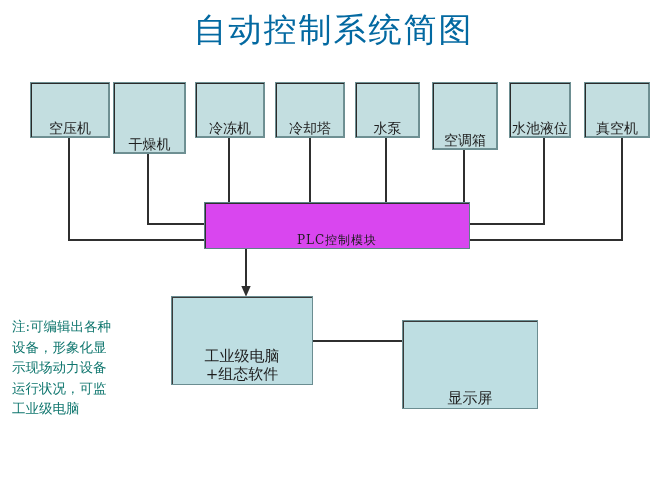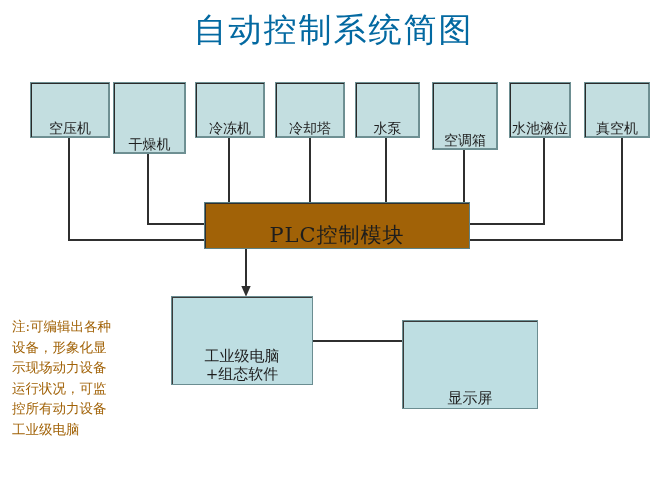--- a/index.html
+++ b/index.html
@@ -57,43 +57,43 @@
     border: 1px solid #6d8f92;
     box-shadow: 1px 0 0 #2a2a2a inset, 0 1px 0 #2a2a2a inset,
                 -1px 0 0 #6f9093 inset, 0 -1px 0 #6f9093 inset;
     font-size: 14px;
   }
   .node.device .node-label {
     white-space: nowrap;
     overflow: visible;
   }
   .node.plc {
-    background: #a16207;
+    background: #d946ef;
     border: 1px solid #5d8287;
     box-shadow: 1px 1px 0 #2f2f2f inset;
-    font-size: 21px;
+    font-size: 12px;
     letter-spacing: 1px;
   }
   .node.terminal {
     background: #bedee2;
     border: 1px solid #6b8d91;
     box-shadow: 1px 1px 0 #3a3a3a inset;
     font-size: 15px;
   }
   .node-label {
     display: block;
   }
   .note-block {
     position: absolute;
     left: 12px;
     top: 316px;
     width: 140px;
     font-size: 13.5px;
     line-height: 1.52;
-    color: #a16207;
+    color: #0f766e;
     font-family: "DejaVu Serif", "Liberation Serif", serif;
     letter-spacing: 0px;
   }
   .note-line {
     display: block;
     white-space: nowrap;
   }
 </style>
 </head>
 <body>
@@ -171,17 +171,16 @@
 
   <div class="node terminal" style="left:402px; top:296px; width:136px; height:89px;margin-top:24px;">
     <span class="node-label">显示屏</span>
   </div>
 
   <div class="note-block">
     <span class="note-line">注:可编辑出各种</span>
     <span class="note-line">设备，形象化显</span>
     <span class="note-line">示现场动力设备</span>
     <span class="note-line">运行状况，可监</span>
-    <span class="note-line">控所有动力设备</span>
     <span class="note-line">工业级电脑</span>
   </div>
 
 </div>
 
 </body></html>

